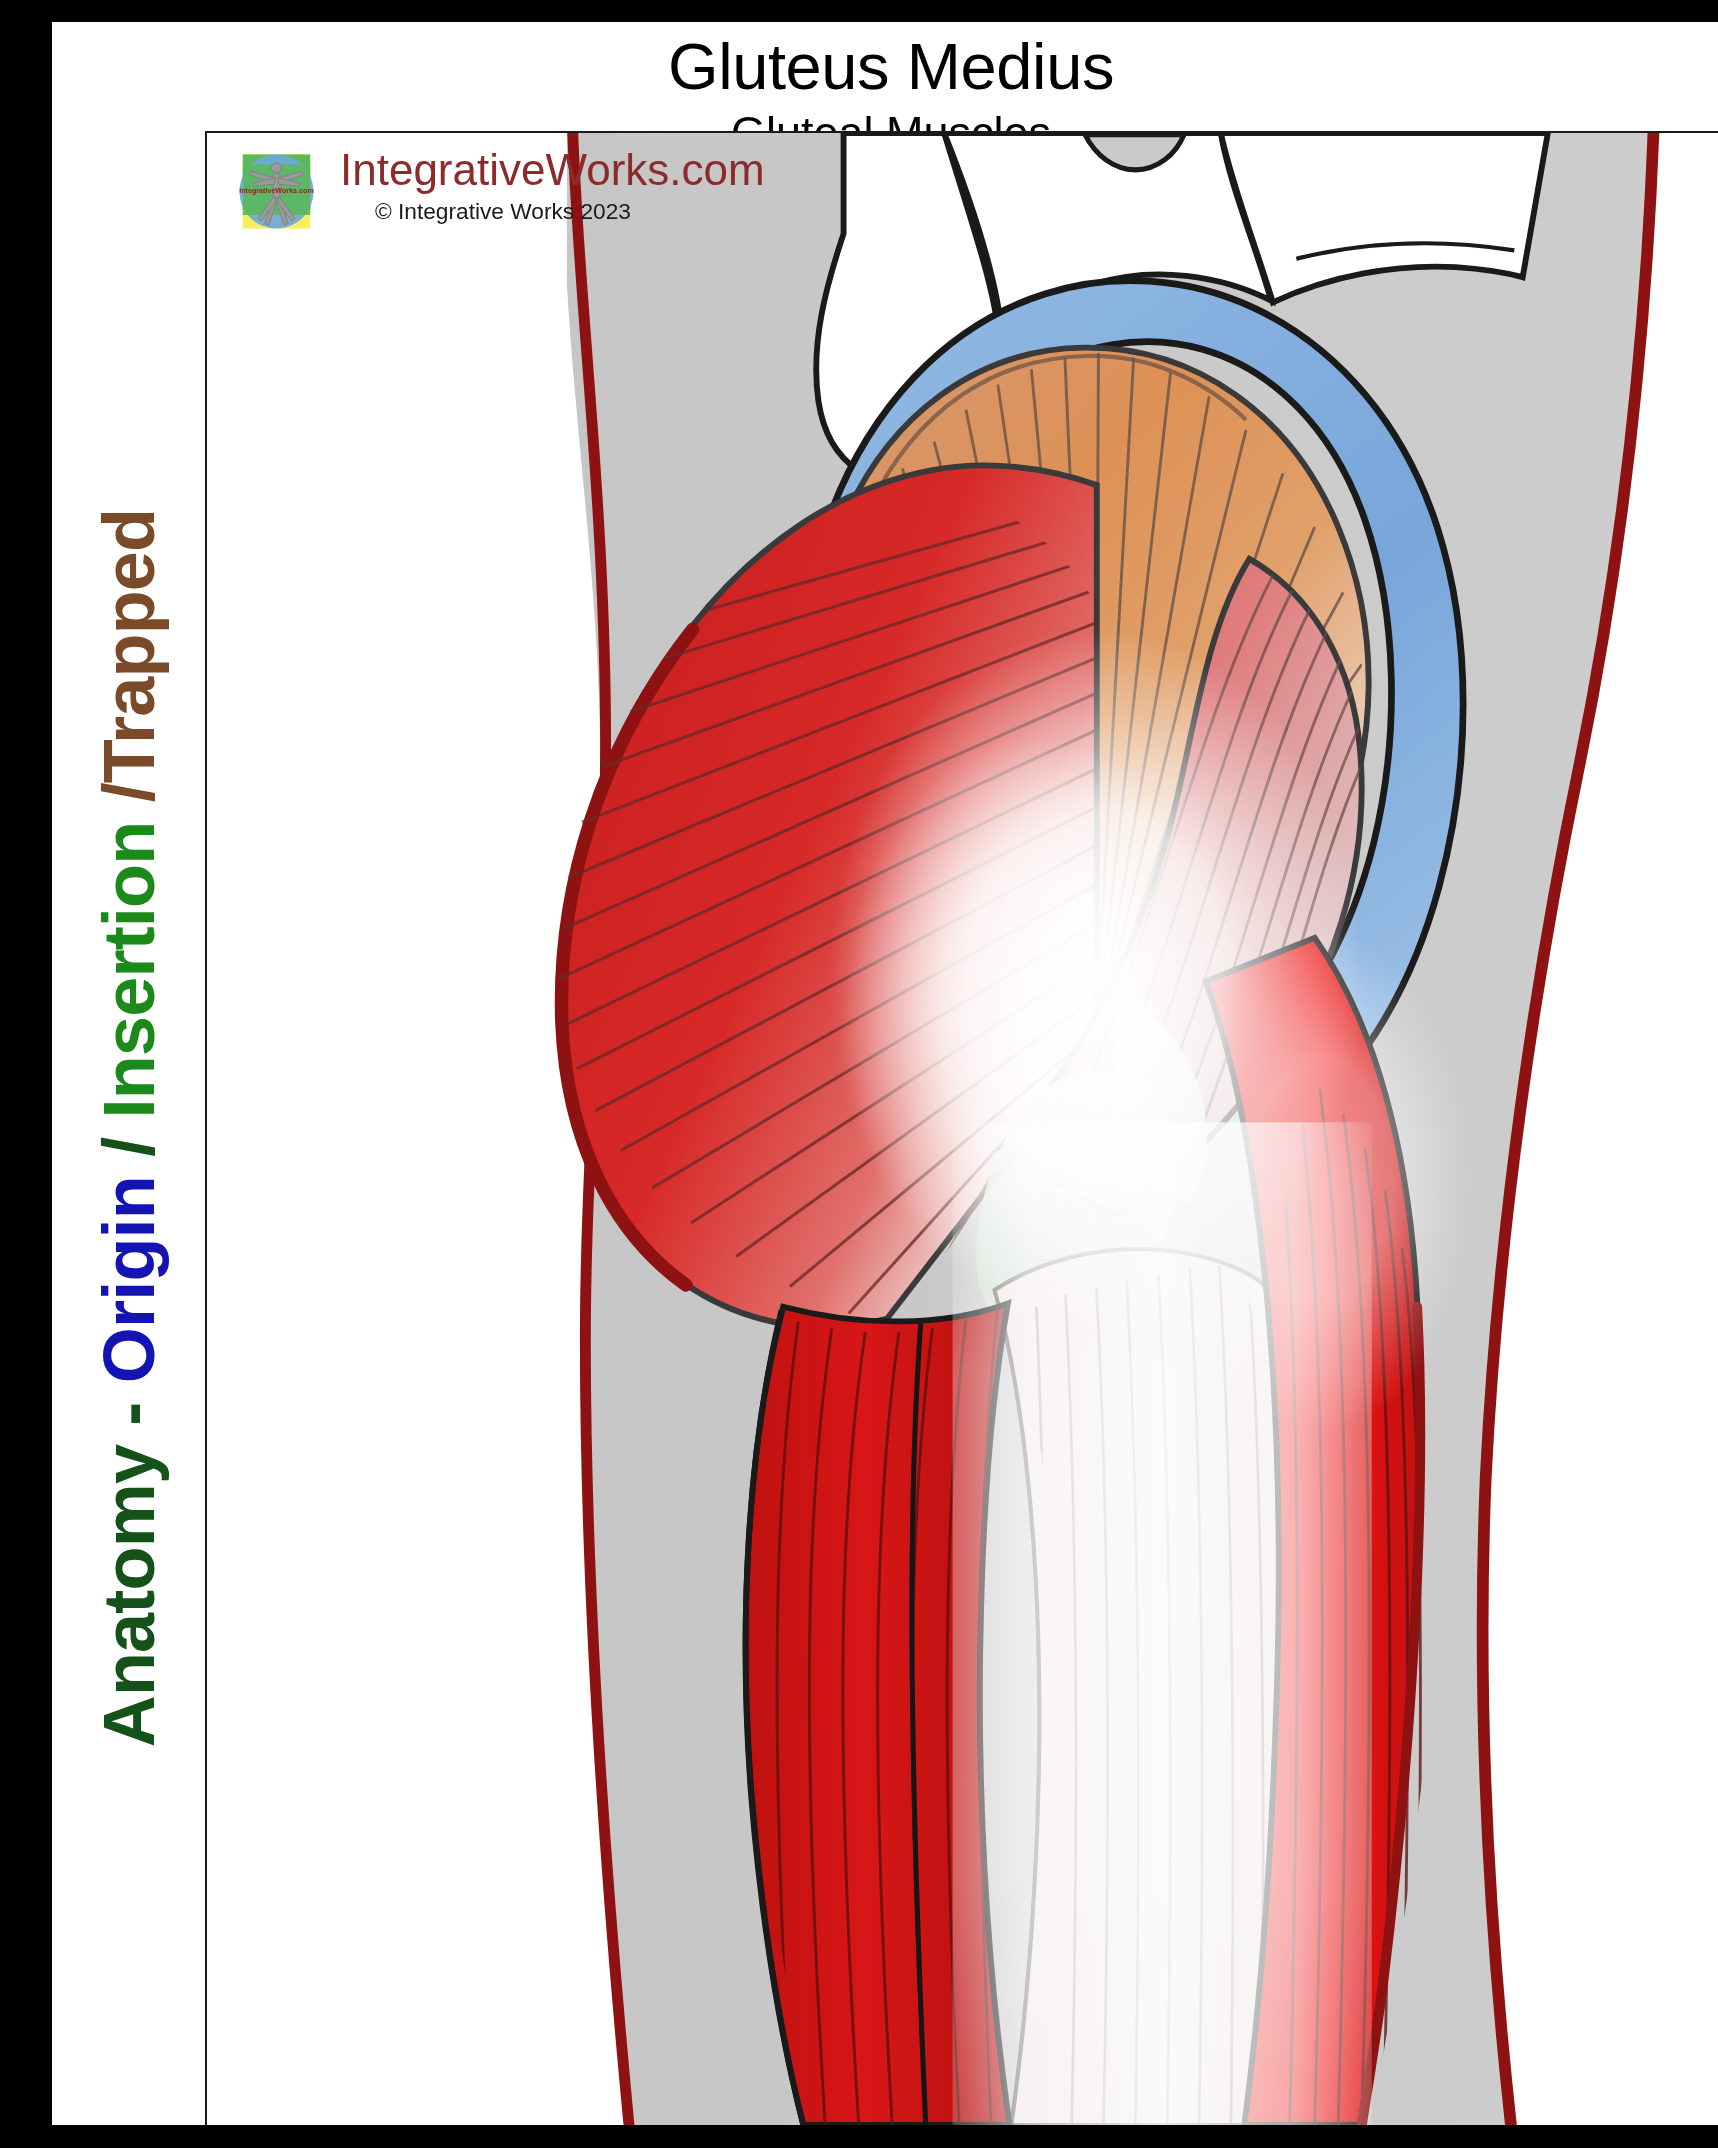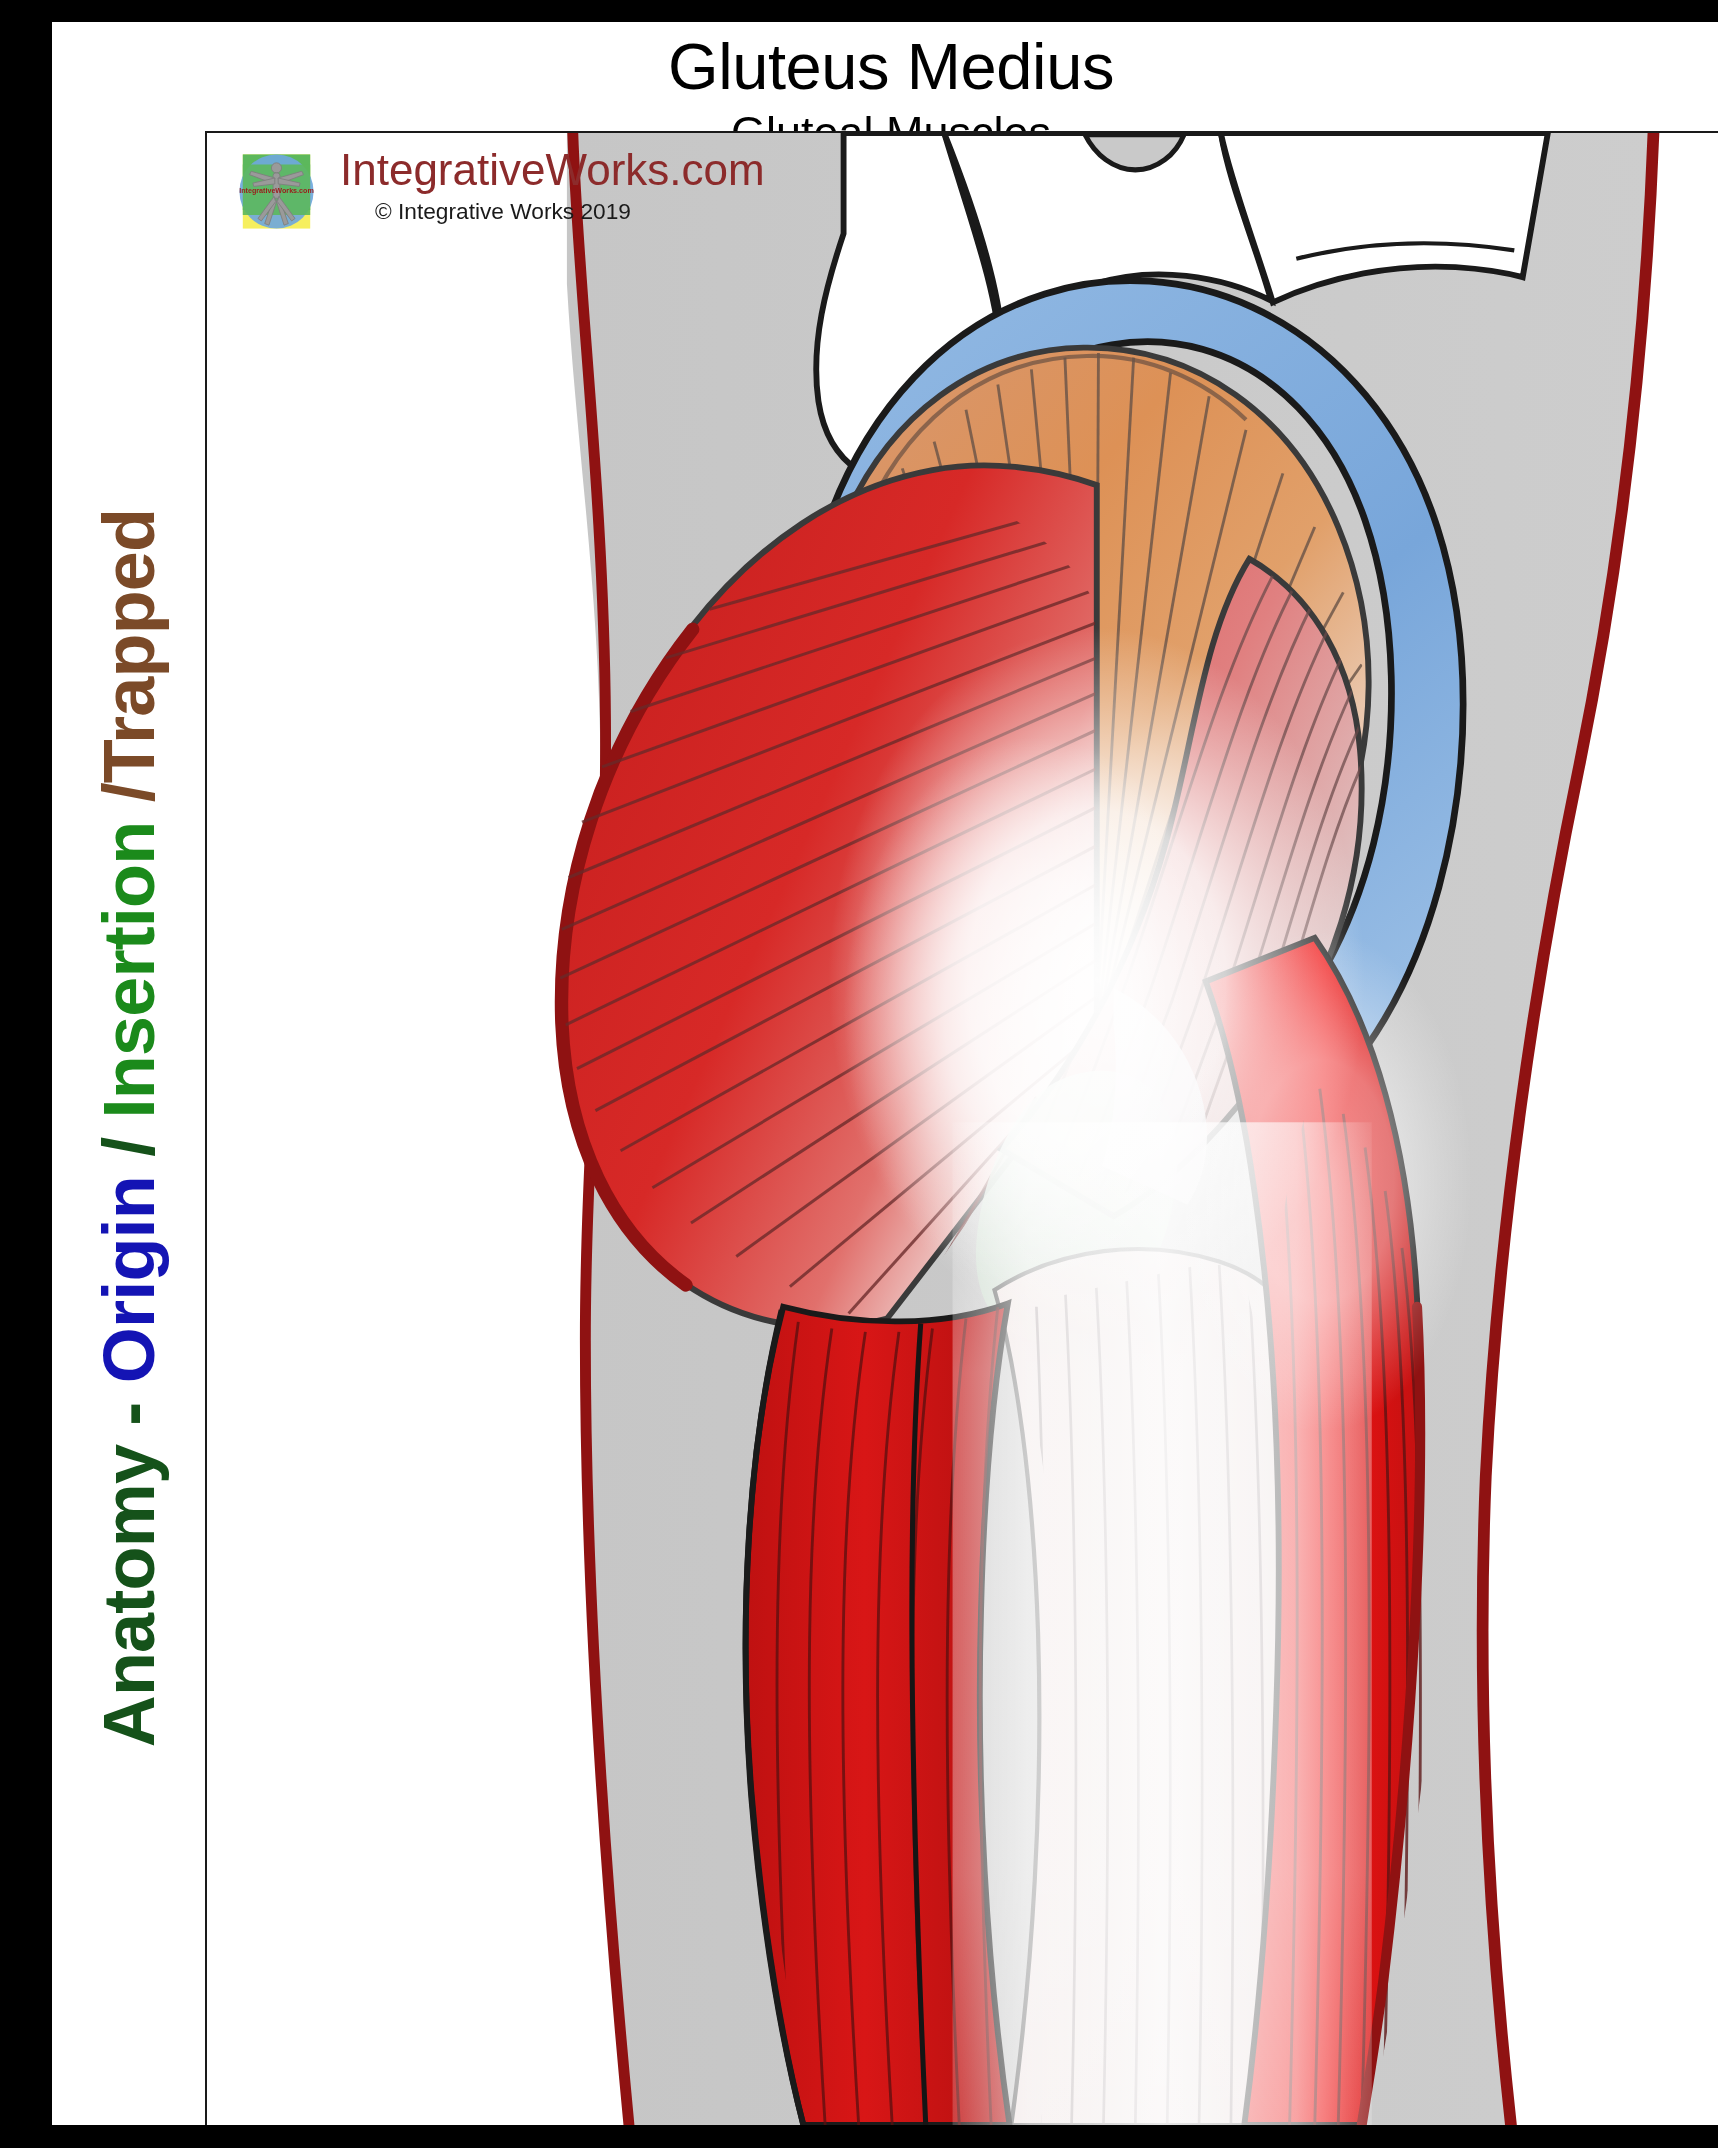--- a/index.html
+++ b/index.html
@@ -529,21 +529,21 @@
               <path d="M57,60 L68,92 L63,94 L54,66 Z"></path>
               <path d="M51,60 L32,86 L36,89 L53,66 Z"></path>
               <path d="M57,60 L76,86 L72,89 L55,66 Z"></path>
             </g>
             <text x="54" y="56" text-anchor="middle" font-family="Liberation Sans, sans-serif" font-size="8.5" font-weight="bold" fill="#9b1c1c">IntegrativeWorks.com</text>
           </svg>
         </div>
 
         <div id="brand-text">
           <div id="brand-name">IntegrativeWorks.com</div>
-          <div id="brand-copy">© Integrative Works 2019</div>
+          <div id="brand-copy">© Integrative Works 2023</div>
         </div>
 
       </div>
 
     </div>
 
   </div>
 </div>
 
 

